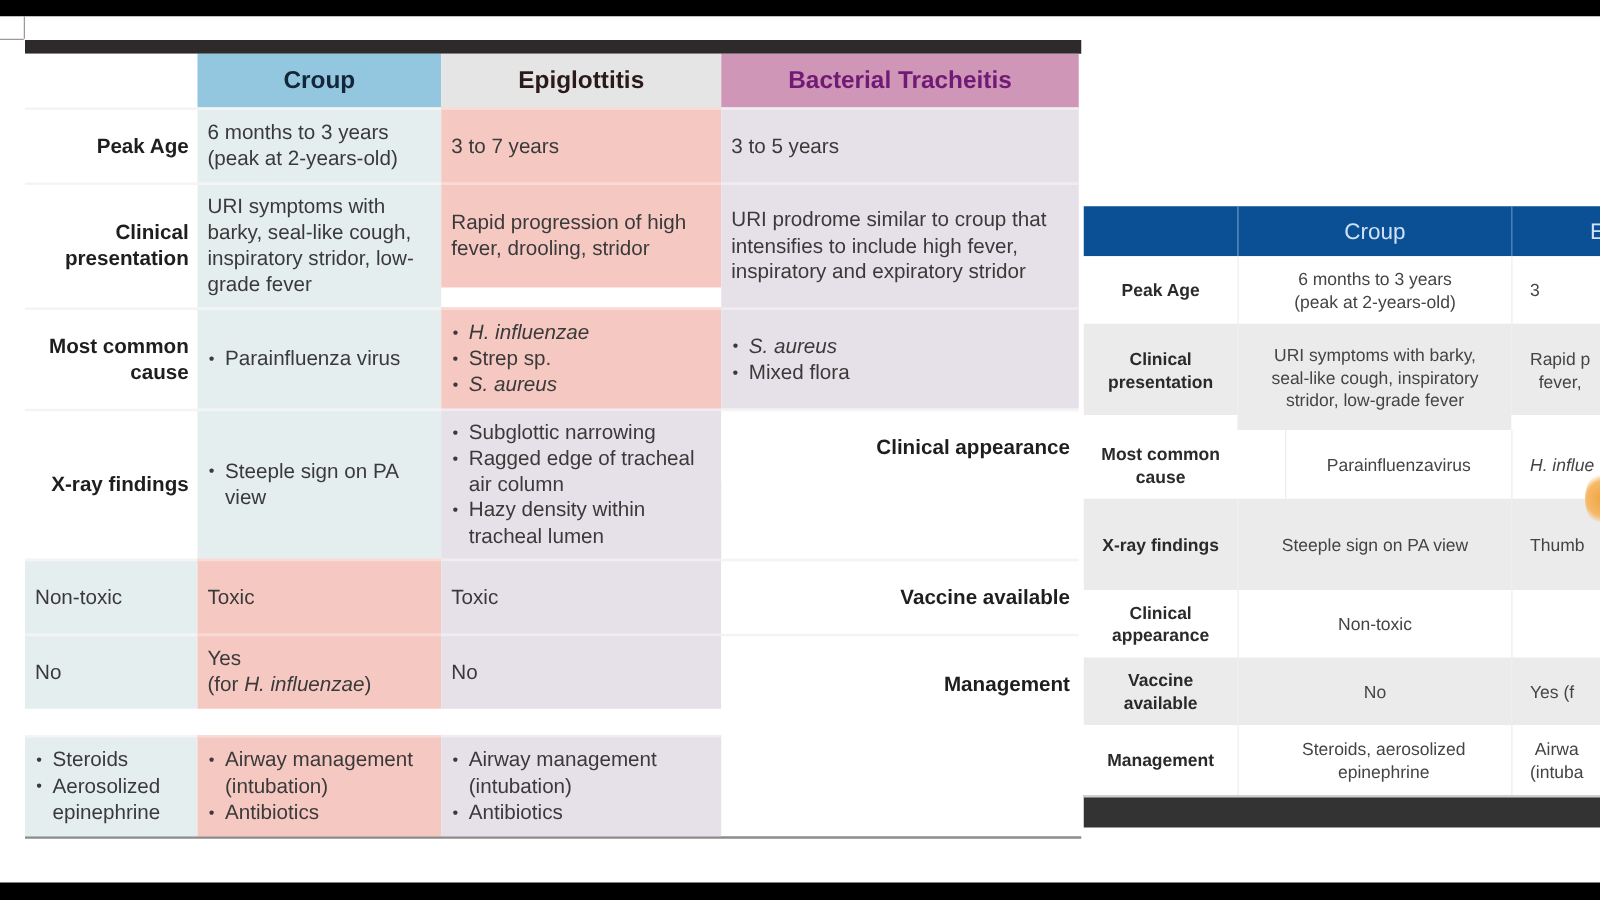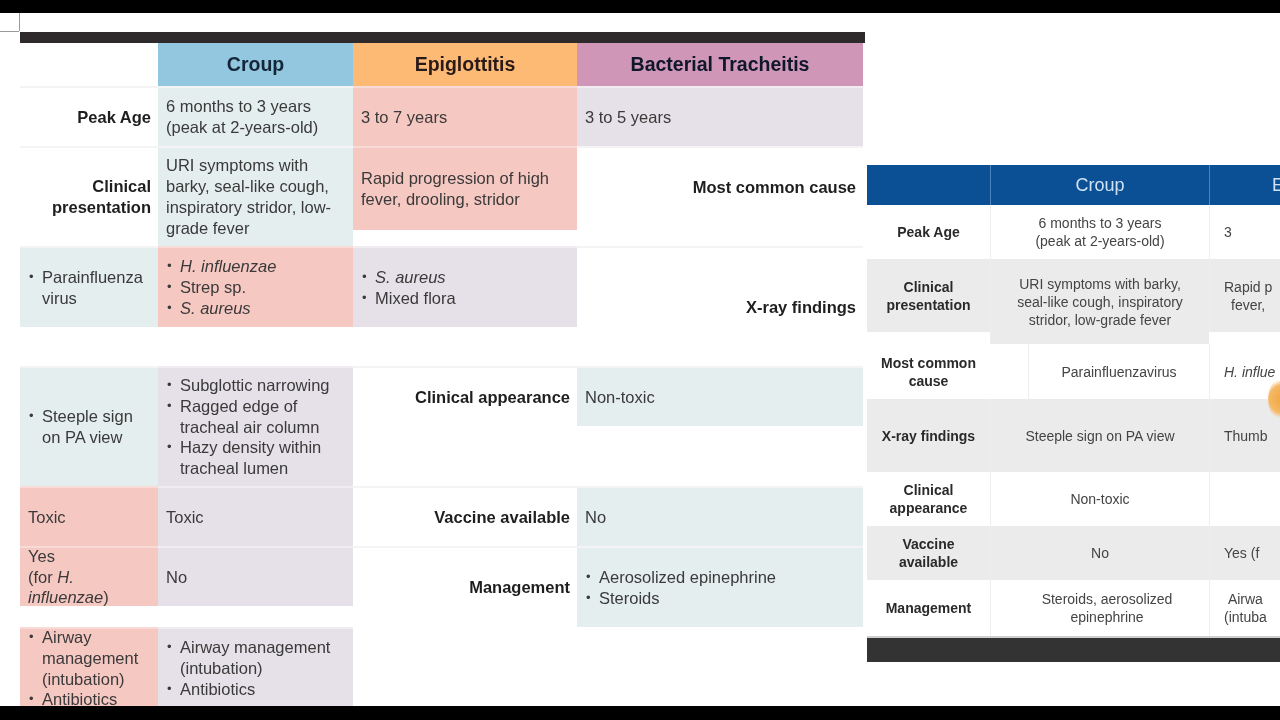--- a/index.html
+++ b/index.html
@@ -12,22 +12,22 @@
   .crop-mark-h { position: absolute; left: 0; top: 31px; width: 19px; height: 1px; background: #9a9a9a; }
 
   
   .t1 { position: absolute; left: 20px; top: 32px; width: 845px; }
   .t1 .topbar { height: 11px; background: #2e2a2c; }
   .t1 .grid { display: grid; grid-template-columns: 138px 195px 224px 286px; }
   .t1 .hd { height: 43px; display: flex; align-items: center; justify-content: center;
             font-weight: bold; font-size: 19.5px; color: #1f2630; }
   .t1 .hd.blank { background: #ffffff; }
   .t1 .hd.c0 { background: #93c6df; color: #14263a; }
-  .t1 .hd.c1 { background: #fdba74; color: #2b1a1a; }
-  .t1 .hd.c2 { background: #cf96b8; color: #0f172a; text-align: right; }
+  .t1 .hd.c1 { background: #e5e5e5; color: #2b1a1a; }
+  .t1 .hd.c2 { background: #cf96b8; color: #701a75; text-align: right; }
   .t1 .cell { font-size: 16.5px; line-height: 20.8px; padding: 0 8px; display: flex; align-items: center;
               border-top: 2px solid #f4f4f4; }
   .t1 .lbl { justify-content: flex-end; text-align: right; font-weight: bold; color: #1e1e1e;
              background: #ffffff; padding-right: 7px; padding-left: 4px; }
   .t1 .v0 { background: #e5eeef; }
   .t1 .v1 { background: #f6c8c2; border-top-color: #f8dad6; }
   .t1 .v2 { background: #e6e0e8; border-top-color: #f0ecf1; }
   .t1 ul { list-style: none; }
   .t1 li { position: relative; padding-left: 14px; }
   .t1 li::before { content: "•"; position: absolute; left: 1px; top: 0; font-size: 13px; }
@@ -76,20 +76,23 @@
       <div class="cell v2" style="height: 60px;">
         <div style="white-space: pre-line;">3 to 5 years</div>
       </div>
       <div class="cell lbl" style="height: 100px;">Clinical presentation</div>
       <div class="cell v0" style="height: 100px;">
         <div style="white-space: pre-line;">URI symptoms with barky, seal-like cough, inspiratory stridor, low-grade fever</div>
       </div>
       <div class="cell v1" style="height: 84px;">
         <div style="white-space: pre-line;">Rapid progression of high fever, drooling, stridor</div>
       </div>
+      <div class="cell v2" style="height: 100px;">
+        <div style="white-space: pre-line;">URI prodrome similar to croup that intensifies to include high fever, inspiratory and expiratory stridor</div>
+      </div>
       <div class="cell lbl" style="height: 81px;">Most common cause</div>
       <div class="cell v0" style="height: 81px;">
         <ul>
           <li>Parainfluenza virus</li>
         </ul>
       </div>
       <div class="cell v1" style="height: 81px;">
         <ul>
           <li class="it">H. influenzae</li>
           <li>Strep sp.</li>
@@ -134,22 +137,22 @@
           <div>Yes</div>
           <div><span style="white-space: pre;">(for </span><span class="it">H. influenzae</span><span>)</span></div>
         </div>
       </div>
       <div class="cell v2" style="height: 60px;">
         <div style="white-space: pre-line;">No</div>
       </div>
       <div class="cell lbl" style="height: 81px;">Management</div>
       <div class="cell v0" style="height: 81px;">
         <ul>
+          <li>Steroids</li>
           <li>Aerosolized epinephrine</li>
-          <li>Steroids</li>
         </ul>
       </div>
       <div class="cell v1" style="height: 81px;">
         <ul>
           <li>Airway management (intubation)</li>
           <li>Antibiotics</li>
         </ul>
       </div>
       <div class="cell v2" style="height: 81px;">
         <ul>

